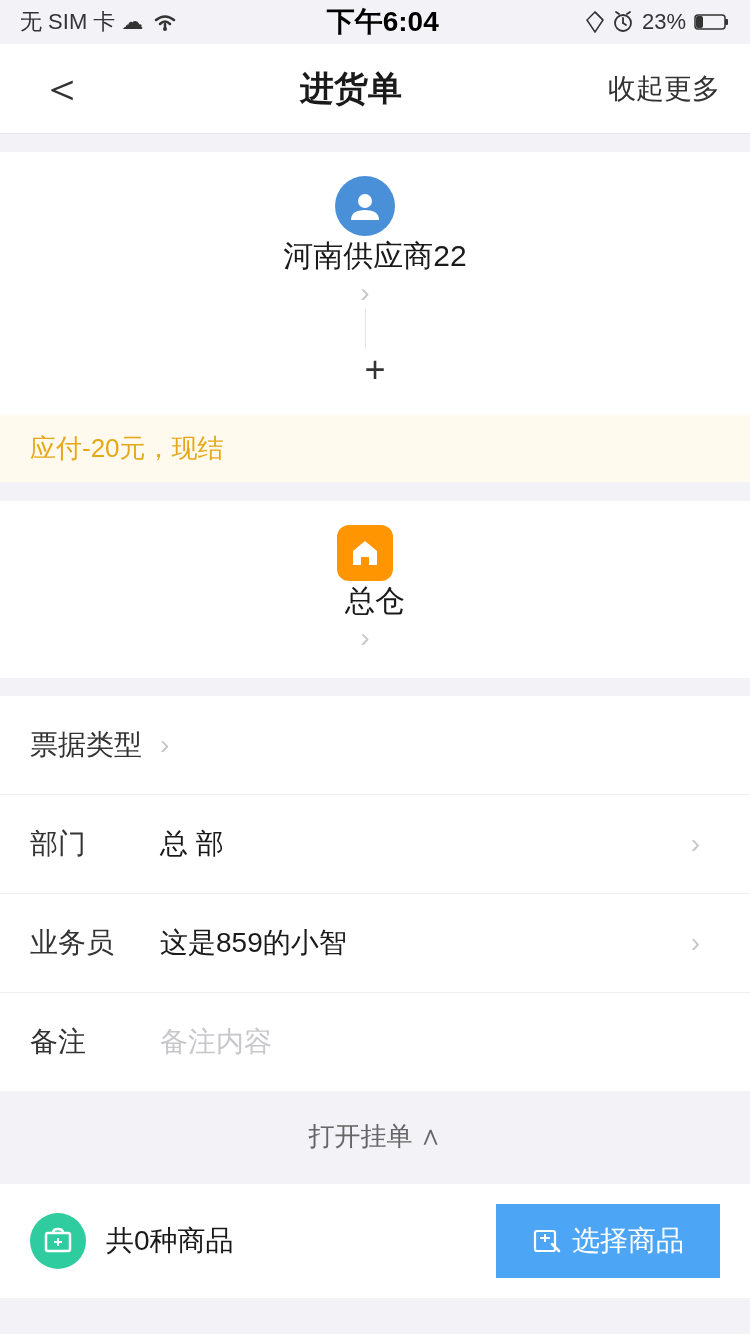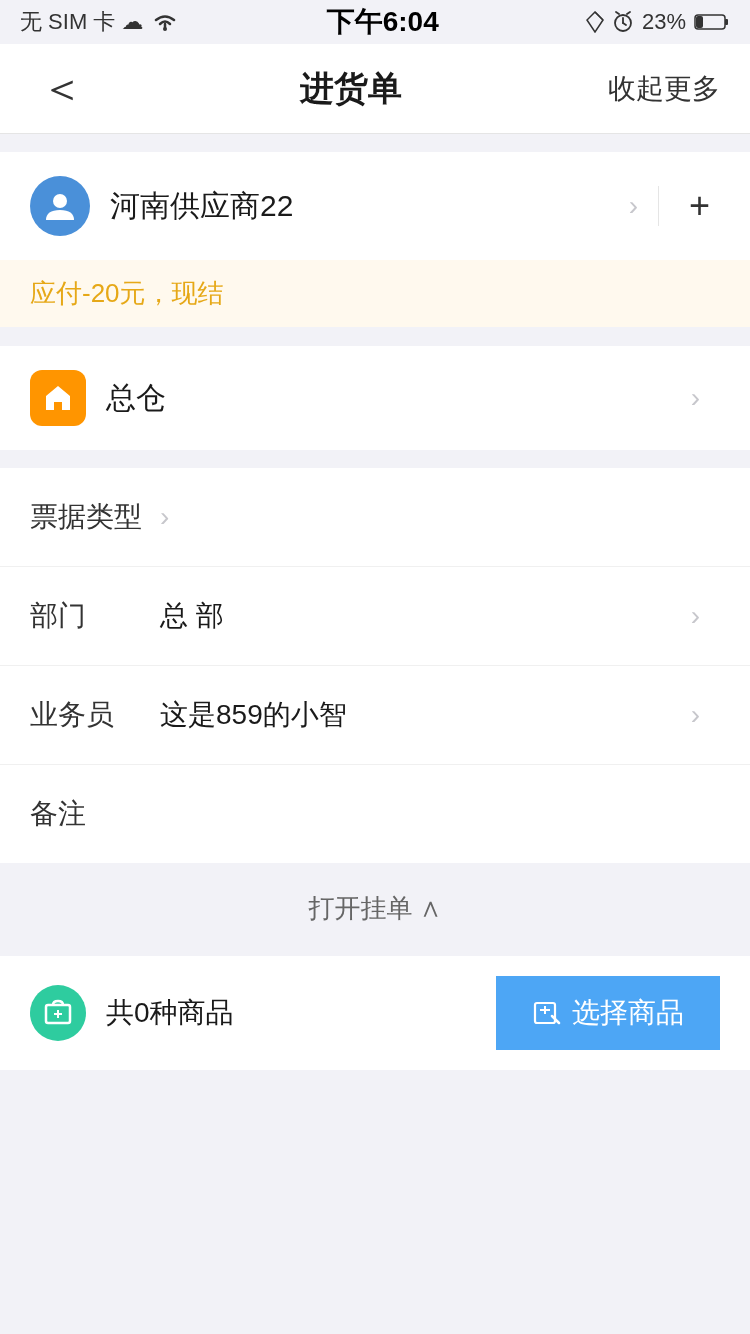--- a/index.html
+++ b/index.html
@@ -80,20 +80,21 @@
       margin-bottom: 0;
     }
 
     
     .supplier-row {
       background: #fff;
       display: flex;
       align-items: center;
       padding: 24px 30px;
       border-bottom: none;
+      flex-direction: column;
     }
     .supplier-avatar {
       width: 60px;
       height: 60px;
       border-radius: 50%;
       background: #4a90d9;
       display: flex;
       align-items: center;
       justify-content: center;
       flex-shrink: 0;
@@ -132,20 +133,21 @@
       border-bottom: 1px solid #f2f2f7;
     }
 
     
     .warehouse-row {
       background: #fff;
       display: flex;
       align-items: center;
       padding: 24px 30px;
       margin-top: 18px;
+      flex-direction: column;
     }
     .warehouse-icon {
       width: 56px;
       height: 56px;
       border-radius: 12px;
       background: #ff9500;
       display: flex;
       align-items: center;
       justify-content: center;
       margin-right: 20px;
@@ -332,20 +334,21 @@
   </div>
 
   <div class="form-row">
     <span class="form-label">业务员</span>
     <span class="form-value">这是859的小智</span>
     <span class="chevron-right">›</span>
   </div>
 
   <div class="form-row">
     <span class="form-label">备注</span>
+    <span class="form-value placeholder">备注内容</span>
   </div>
 </div>
 
 <div class="collapse-row">
   <span>打开挂单 ∧</span>
 </div>
 
 <div class="bottom-bar">
   <div class="product-icon-wrap">
     <svg viewBox="0 0 32 32" fill="none" stroke="#fff" stroke-width="2.5">

